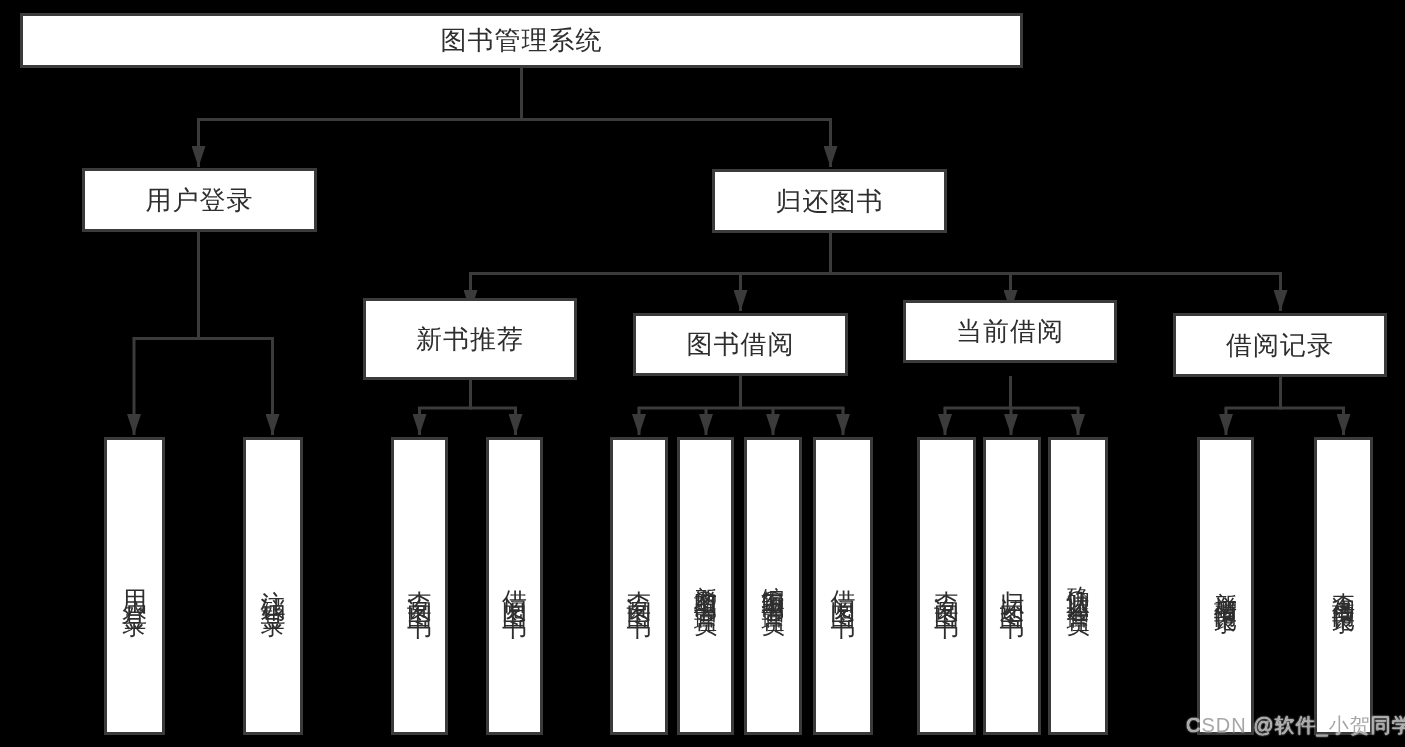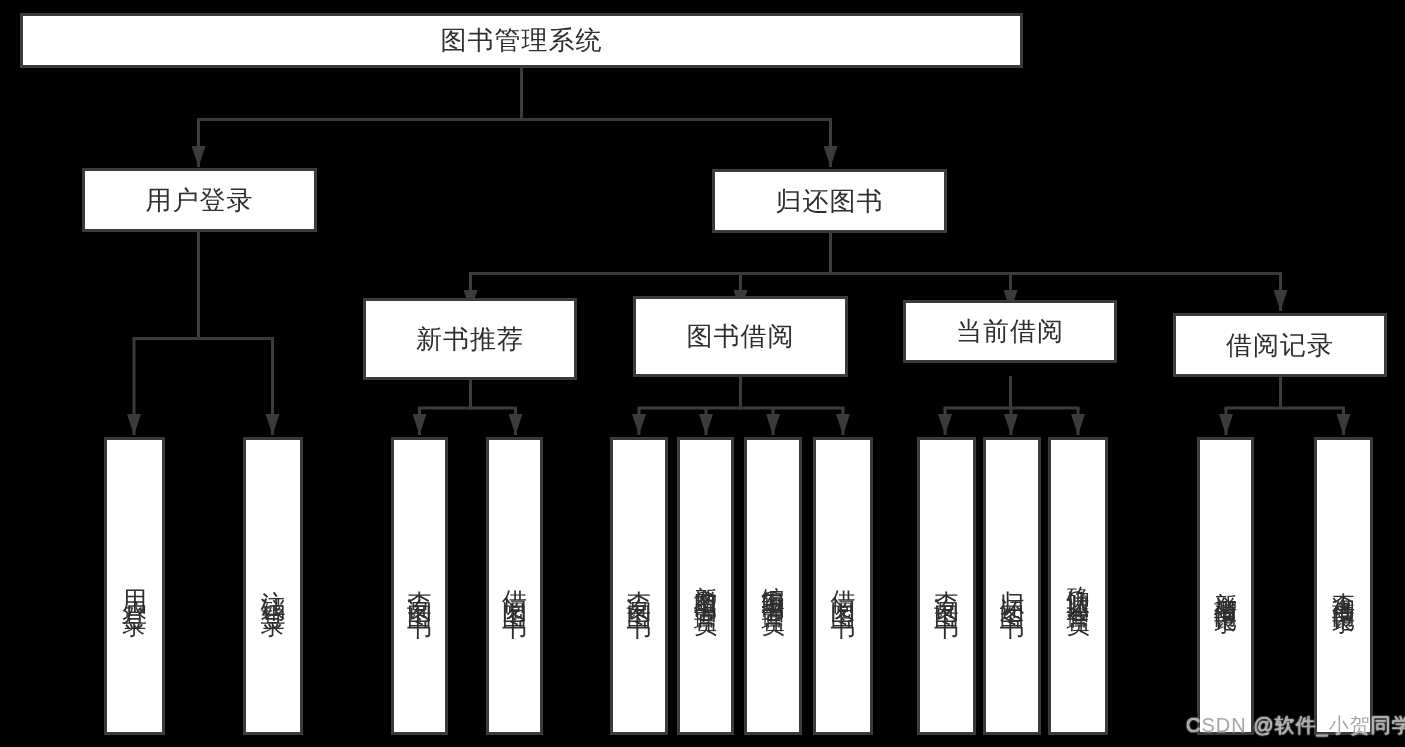--- a/index.html
+++ b/index.html
@@ -114,21 +114,21 @@
       <line x1="1343.5" y1="408" x2="1343.5" y2="435" marker-end="url(#ah)"></line>
     </g>
   </svg>
 
   <div class="hnode" style="left:20px;top:13px;width:1003px;height:55px;">图书管理系统</div>
 
   <div class="hnode" style="left:82px;top:168px;width:235px;height:64px;">用户登录</div>
   <div class="hnode" style="left:712px;top:169px;width:235px;height:64px;">归还图书</div>
 
   <div class="hnode" style="left:363px;top:298px;width:214px;height:82px;">新书推荐</div>
-  <div class="hnode" style="left:633px;top:296px;width:215px;height:81px;">图书借阅</div>
+  <div class="hnode" style="left:633px;top:313px;width:215px;height:63px;">图书借阅</div>
   <div class="hnode" style="left:903px;top:300px;width:214px;height:63px;">当前借阅</div>
   <div class="hnode" style="left:1173px;top:313px;width:214px;height:64px;">借阅记录</div>
 
   <div class="vnode" style="left:104px;width:61px;">
     <span class="vtext">用户登录</span>
   </div>
   <div class="vnode" style="left:243px;width:60px;">
     <span class="vtext">注销登录</span>
   </div>
 

